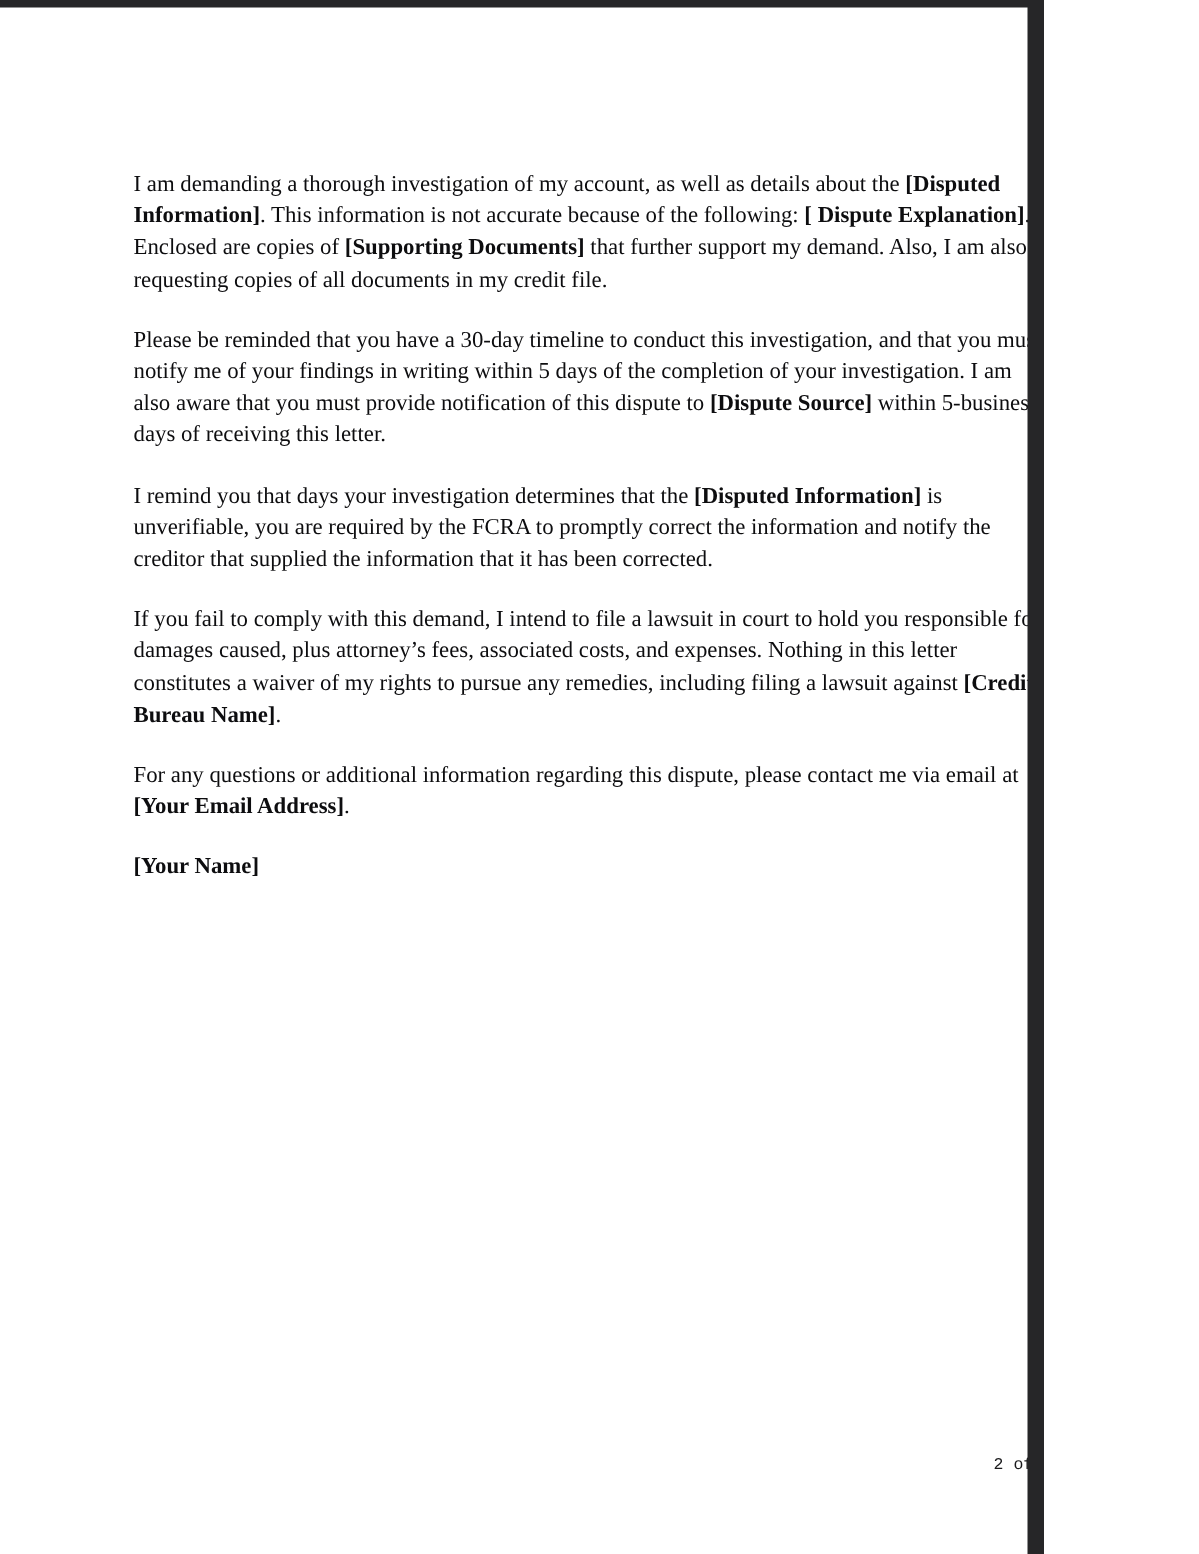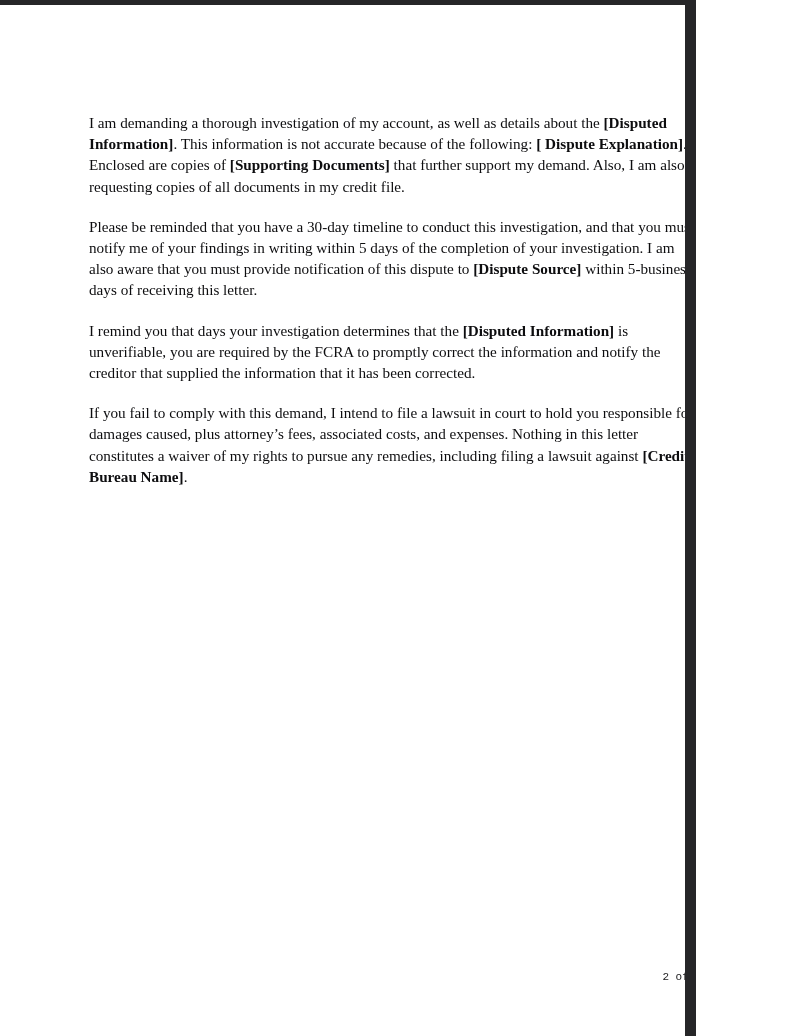--- a/index.html
+++ b/index.html
@@ -100,22 +100,24 @@
     <div class="letter-body">
 
       <p class="para"><span>I am demanding a thorough investigation of my account, as well as details about the </span><span class="ph">[Disputed Information]</span><span>.  This information is not accurate because of the following: </span><span class="ph">[ Dispute Explanation]</span><span>. Enclosed are copies of </span><span class="ph">[Supporting Documents]</span><span> that further support my demand.   Also, I am also requesting copies of all documents in my credit file.</span></p>
 
       <p class="para"><span>Please be reminded that you have a 30-day timeline to conduct this investigation, and that you must notify me of your findings in writing within 5 days of the completion of your investigation. I am also aware that you must provide notification of this dispute to </span><span class="ph">[Dispute Source]</span><span> within 5-business days of receiving this letter.</span></p>
 
       <p class="para"><span>I remind you that days your investigation determines that the </span><span class="ph">[Disputed Information]</span><span> is unverifiable, you are required by the FCRA to promptly correct the information and notify the creditor that supplied the information that it has been corrected.</span></p>
 
       <p class="para"><span>If you fail to comply with this demand, I intend to file a lawsuit in court to hold you responsible for damages caused, plus attorney’s fees, associated costs, and expenses.  Nothing in this letter constitutes a waiver of my rights to pursue any remedies, including filing a lawsuit against </span><span class="ph">[Credit Bureau Name]</span><span>.</span></p>
 
+      <p class="para"><span>For any questions or additional information regarding this dispute, please contact me via email at </span><span class="ph">[Your Email Address]</span><span>.</span></p>
 
 
+      <p class="signature-name">[Your Name]</p>
 
     </div>
 
     <div class="page-footer">2 of 2</div>
 
   </div>
 
   <div class="edge-top"></div>
   <div class="edge-right"></div>
 

